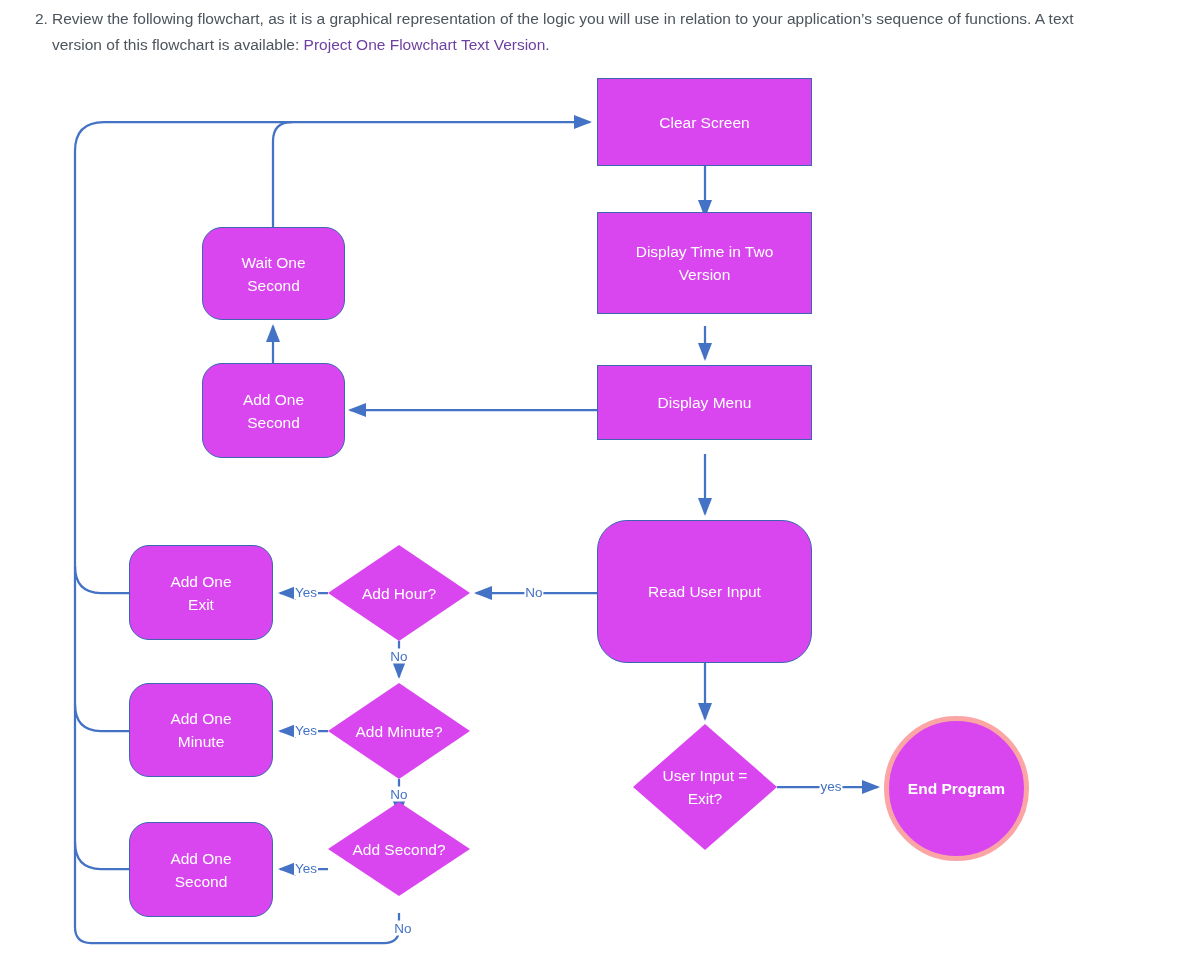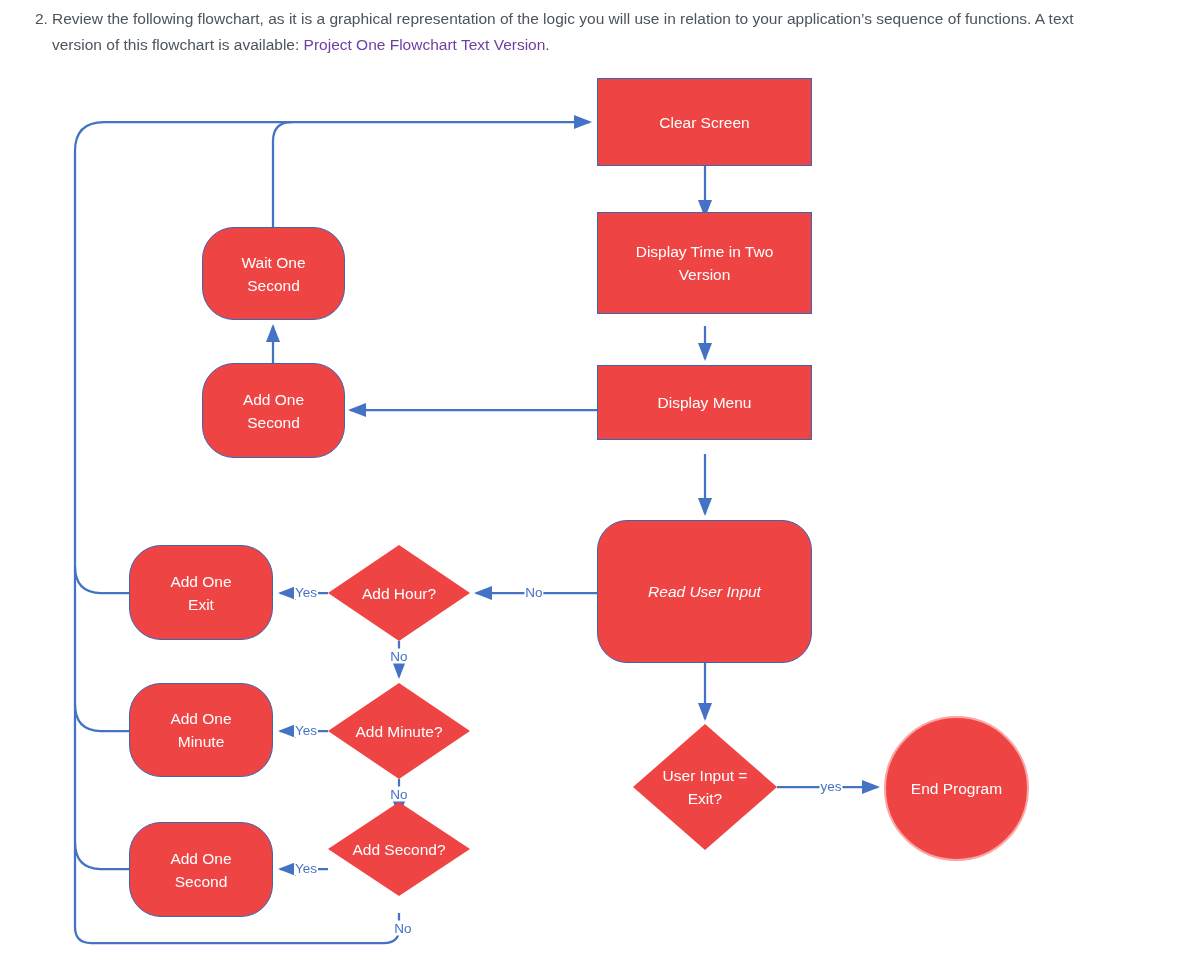--- a/index.html
+++ b/index.html
@@ -10,29 +10,29 @@
   .instruction { position:absolute; top:6px; left:35px; width:1090px;
                  font-size:15.5px; line-height:26px; color:#4c545c; display:flex; }
   .instruction .marker { flex:0 0 17px; }
   .instruction p { max-width:1058px; }
   .instruction a { color:#6e3fa3; cursor:pointer; }
 
   
   .canvas { position:absolute; inset:0; }
   svg.connectors { position:absolute; left:0; top:0; z-index:0; }
 
-  .node { position:absolute; z-index:1; background:#ef4444; color:#ffffff;
+  .node { position:absolute; z-index:1; background:#d946ef; color:#ffffff;
           display:flex; flex-direction:column; align-items:center; justify-content:center;
           text-align:center; font-size:15.5px; line-height:23px; }
   .node span { display:block; }
   .rect    { border:1px solid #3c66b2; }
-  .rounded { border:1px solid #3c66b2; border-radius:32px; }
-  .rounded-lg { border:1px solid #3c66b2; border-radius:30px;font-style:italic; }
+  .rounded { border:1px solid #3c66b2; border-radius:20px; }
+  .rounded-lg { border:1px solid #3c66b2; border-radius:30px; }
   .diamond { clip-path: polygon(50% 0, 100% 50%, 50% 100%, 0 50%); }
-  .circle  { border:2px solid #fca5a5; border-radius:50%; }
+  .circle  { border:5px solid #fca5a5; border-radius:50%;font-weight:bold; }
 
   .edge-label { position:absolute; z-index:2; transform:translate(-50%,-50%);
                 background:#ffffff; color:#4472C4; font-size:13.5px; line-height:15px;
                 padding:0 1px; white-space:nowrap; }
 </style>
 </head>
 <body>
 
 <div class="page">
 

